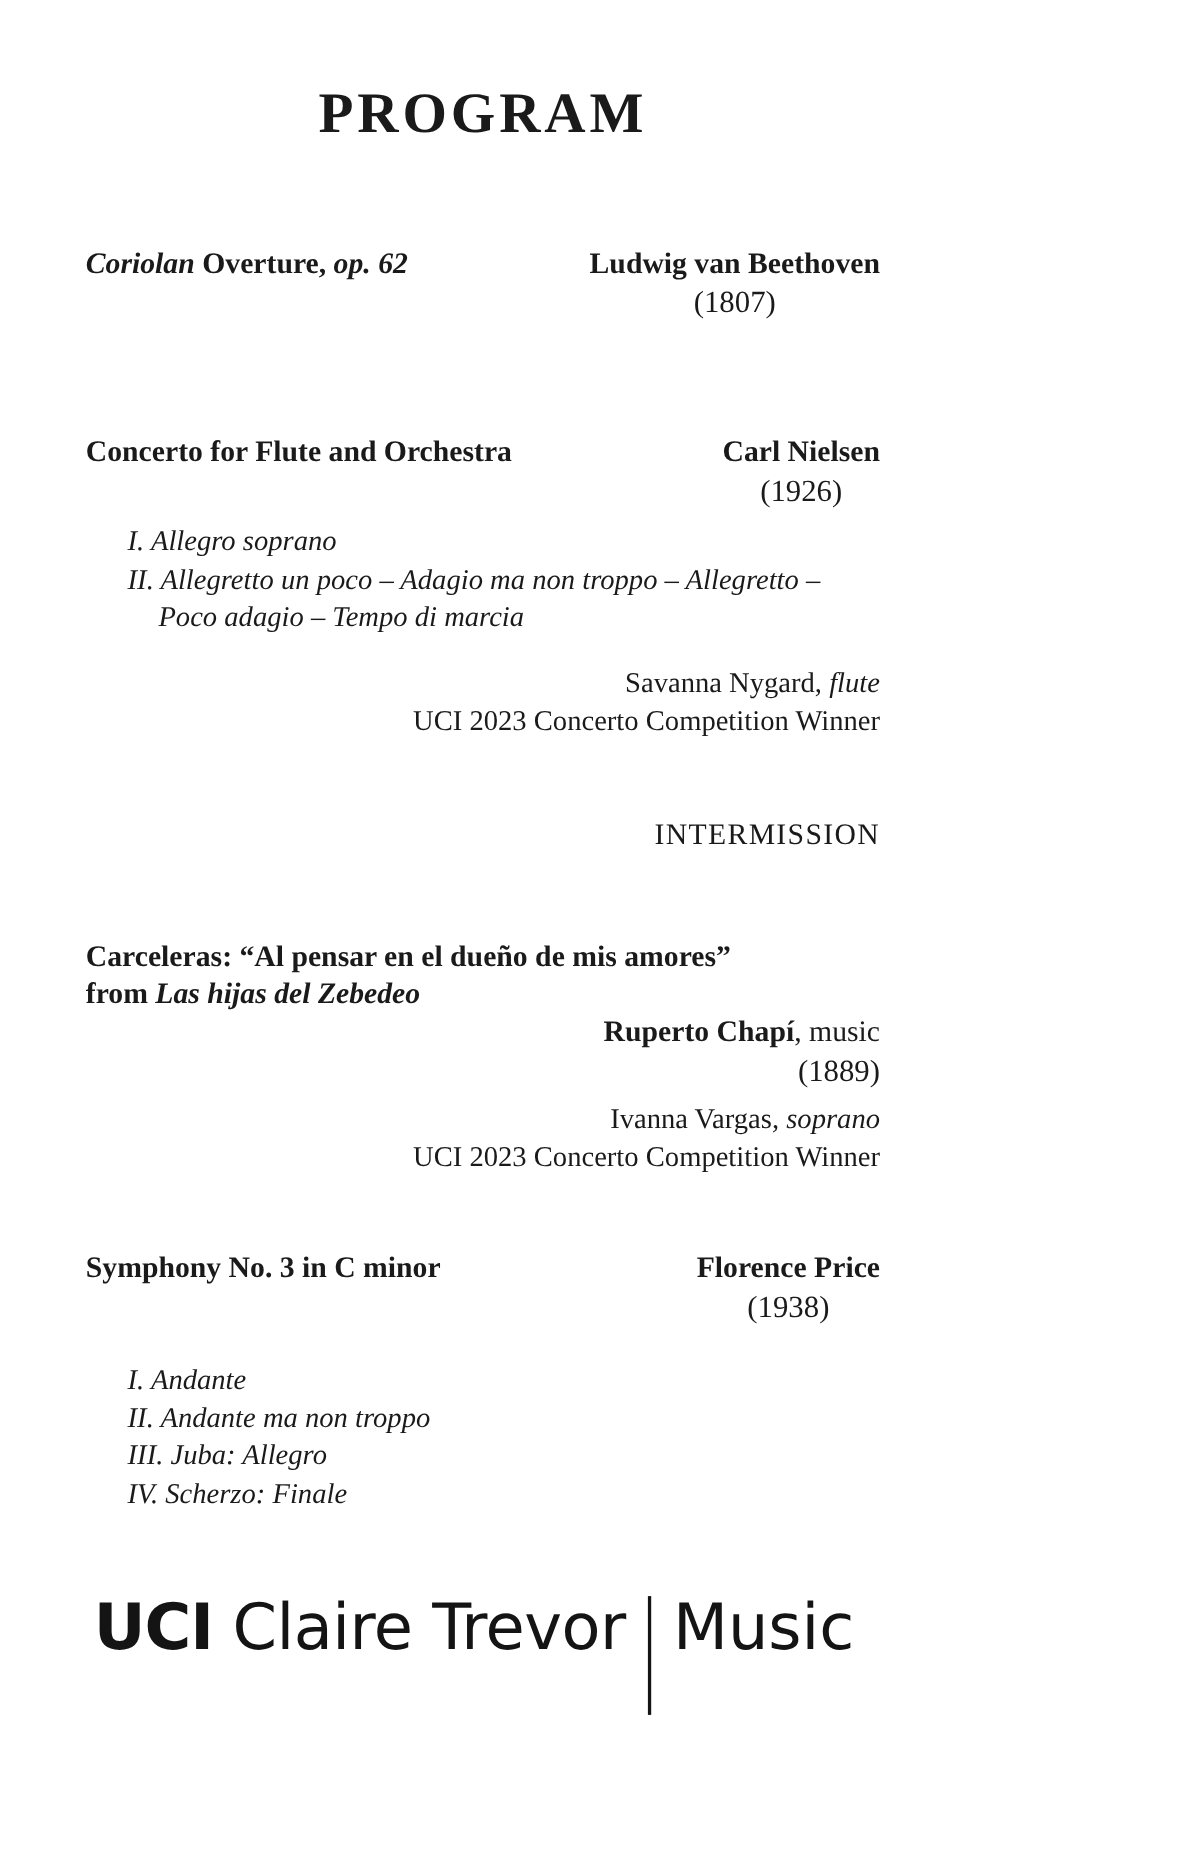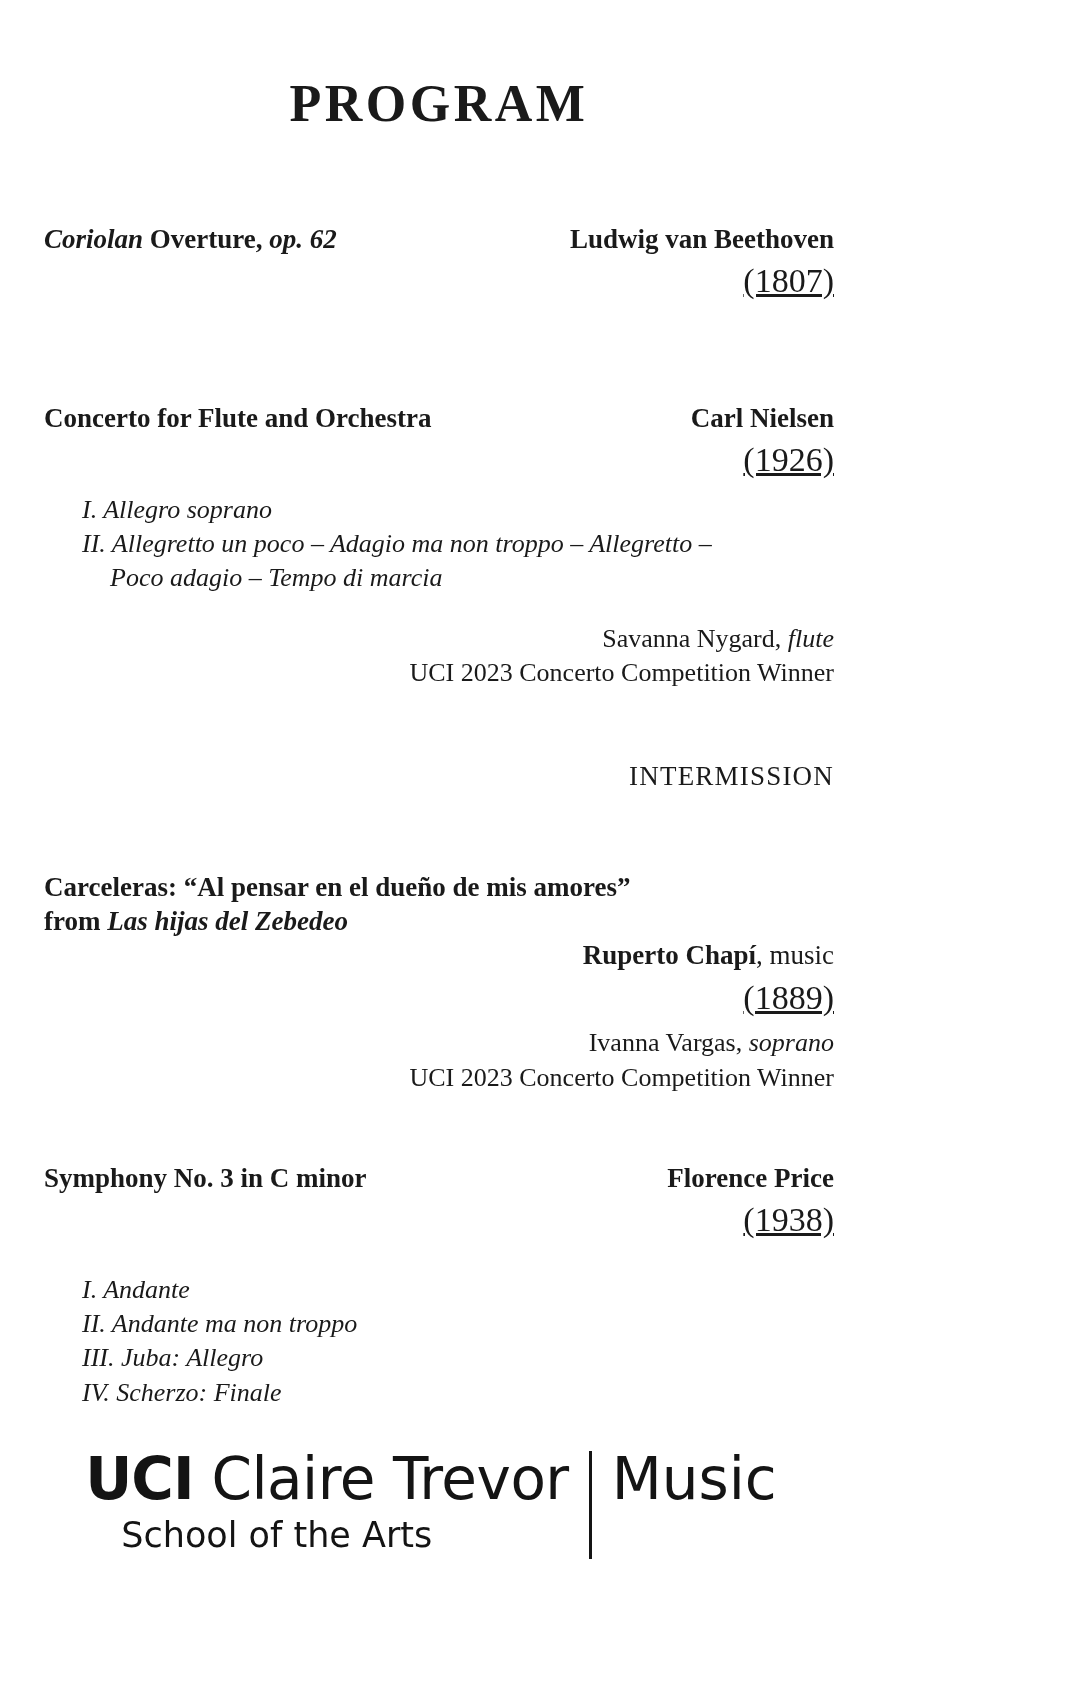--- a/index.html
+++ b/index.html
@@ -14,21 +14,21 @@
     font-family: "Liberation Serif", "DejaVu Serif", serif;
     color: #1a1a1a;
     -webkit-font-smoothing: antialiased;
   }
 
   .page {
     position: relative;
     width: 878px;
     height: 1691px;
     box-sizing: border-box;
-    padding: 0 44px;
+    padding: 0 78px;
   }
 
   
   .program-title {
     text-align: center;
     font-size: 52px;
     font-weight: bold;
     letter-spacing: 3.5px;
     margin: 0;
     padding-top: 78px;
@@ -54,41 +54,40 @@
     line-height: 1.26;
     flex: 1 1 auto;
     text-align: left;
   }
   .work-title em {
     font-style: italic;
   }
 
   .credit-col {
     flex: 0 0 auto;
+    text-align: center;
+    white-space: nowrap;
+  }
+  .composer {
+    font-size: 27px;
+    font-weight: bold;
+    line-height: 1.26;
+  }
+  .composer-line {
+    font-size: 27px;
+    line-height: 1.3;
+    font-weight: normal;
     text-align: right;
-    white-space: nowrap;
-  }
-  .composer {
-    font-size: 27px;
-    font-weight: bold;
-    line-height: 1.26;
-  }
-  .composer-line {
-    font-size: 27px;
-    line-height: 1.3;
-    font-weight: normal;
-    text-align: right;
   }
   .composer-line b { font-weight: bold; }
 
   .year {
-    font-size: 34px;
+    font-size: 28px;
     line-height: 1.45;
     font-weight: normal;
-    text-decoration: underline;
   }
 
   
   .movements {
     margin: 8px 0 0 0;
     padding: 0;
     list-style: none;
     font-style: italic;
     font-size: 26px;
     line-height: 1.32;
@@ -248,20 +247,19 @@
       <li>II. Andante ma non troppo</li>
       <li>III. Juba: Allegro</li>
       <li>IV. Scherzo: Finale</li>
     </ul>
   </div>
 
   <div class="logo">
     <div class="logo-inner">
       <div class="logo-left">
         <div class="logo-row1"><span class="logo-uci">UCI</span><span class="logo-ctsa"> Claire Trevor</span></div>
-        <div class="logo-row2">School of the Arts</div>
       </div>
       <div class="logo-divider"></div>
       <div class="logo-music">Music</div>
     </div>
   </div>
 
 </div>
 
 </body></html>

